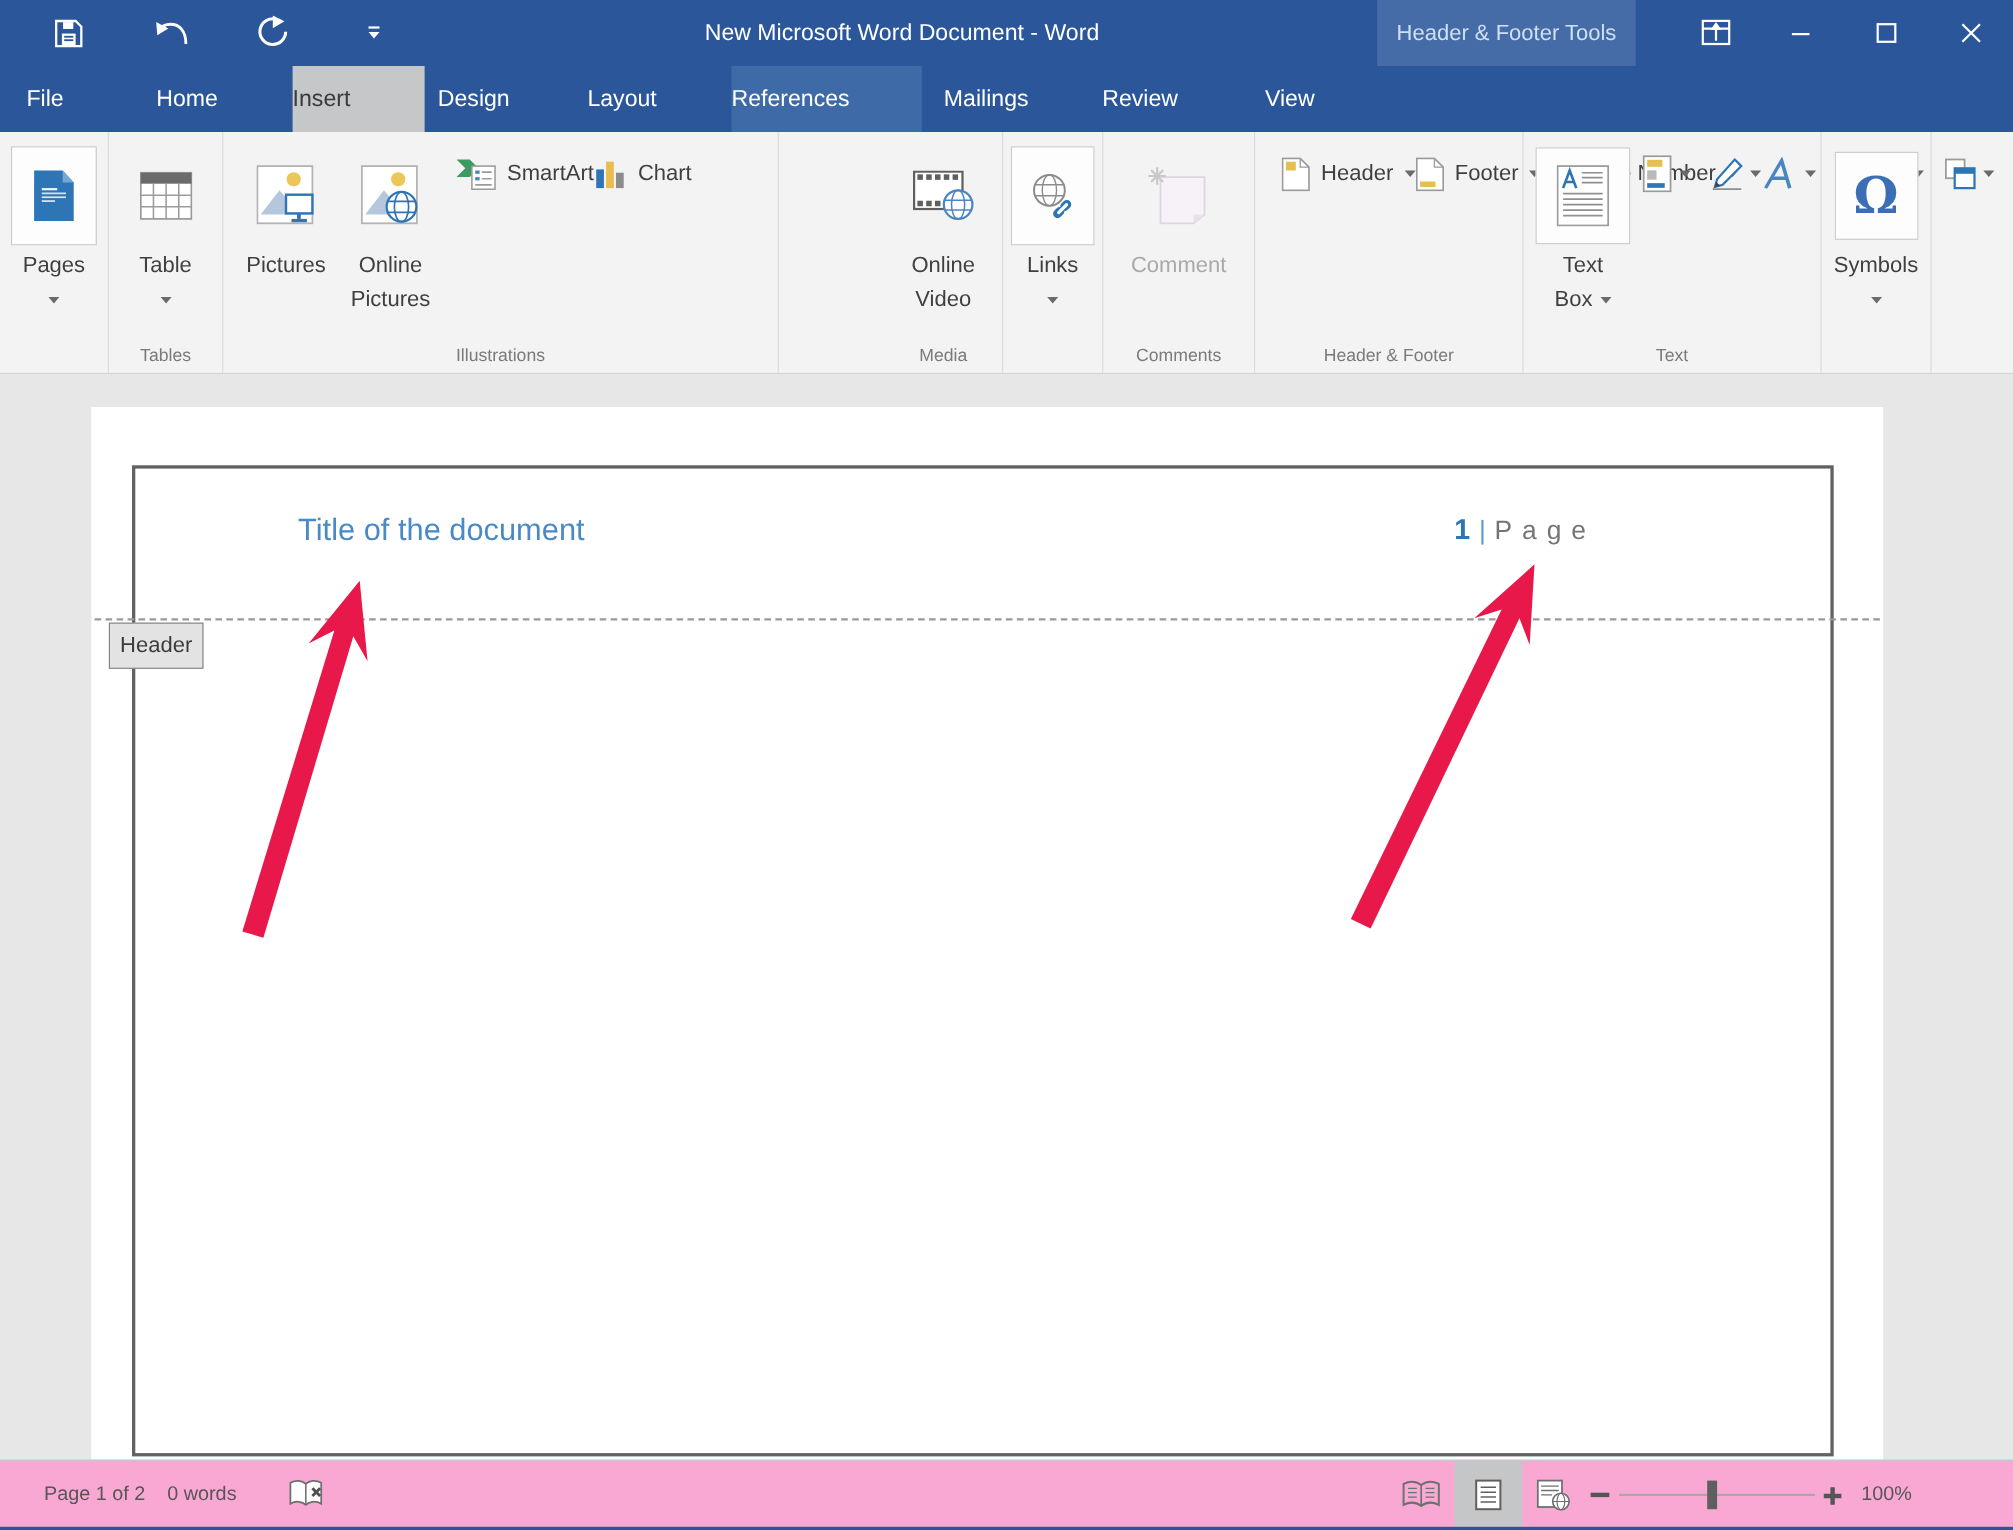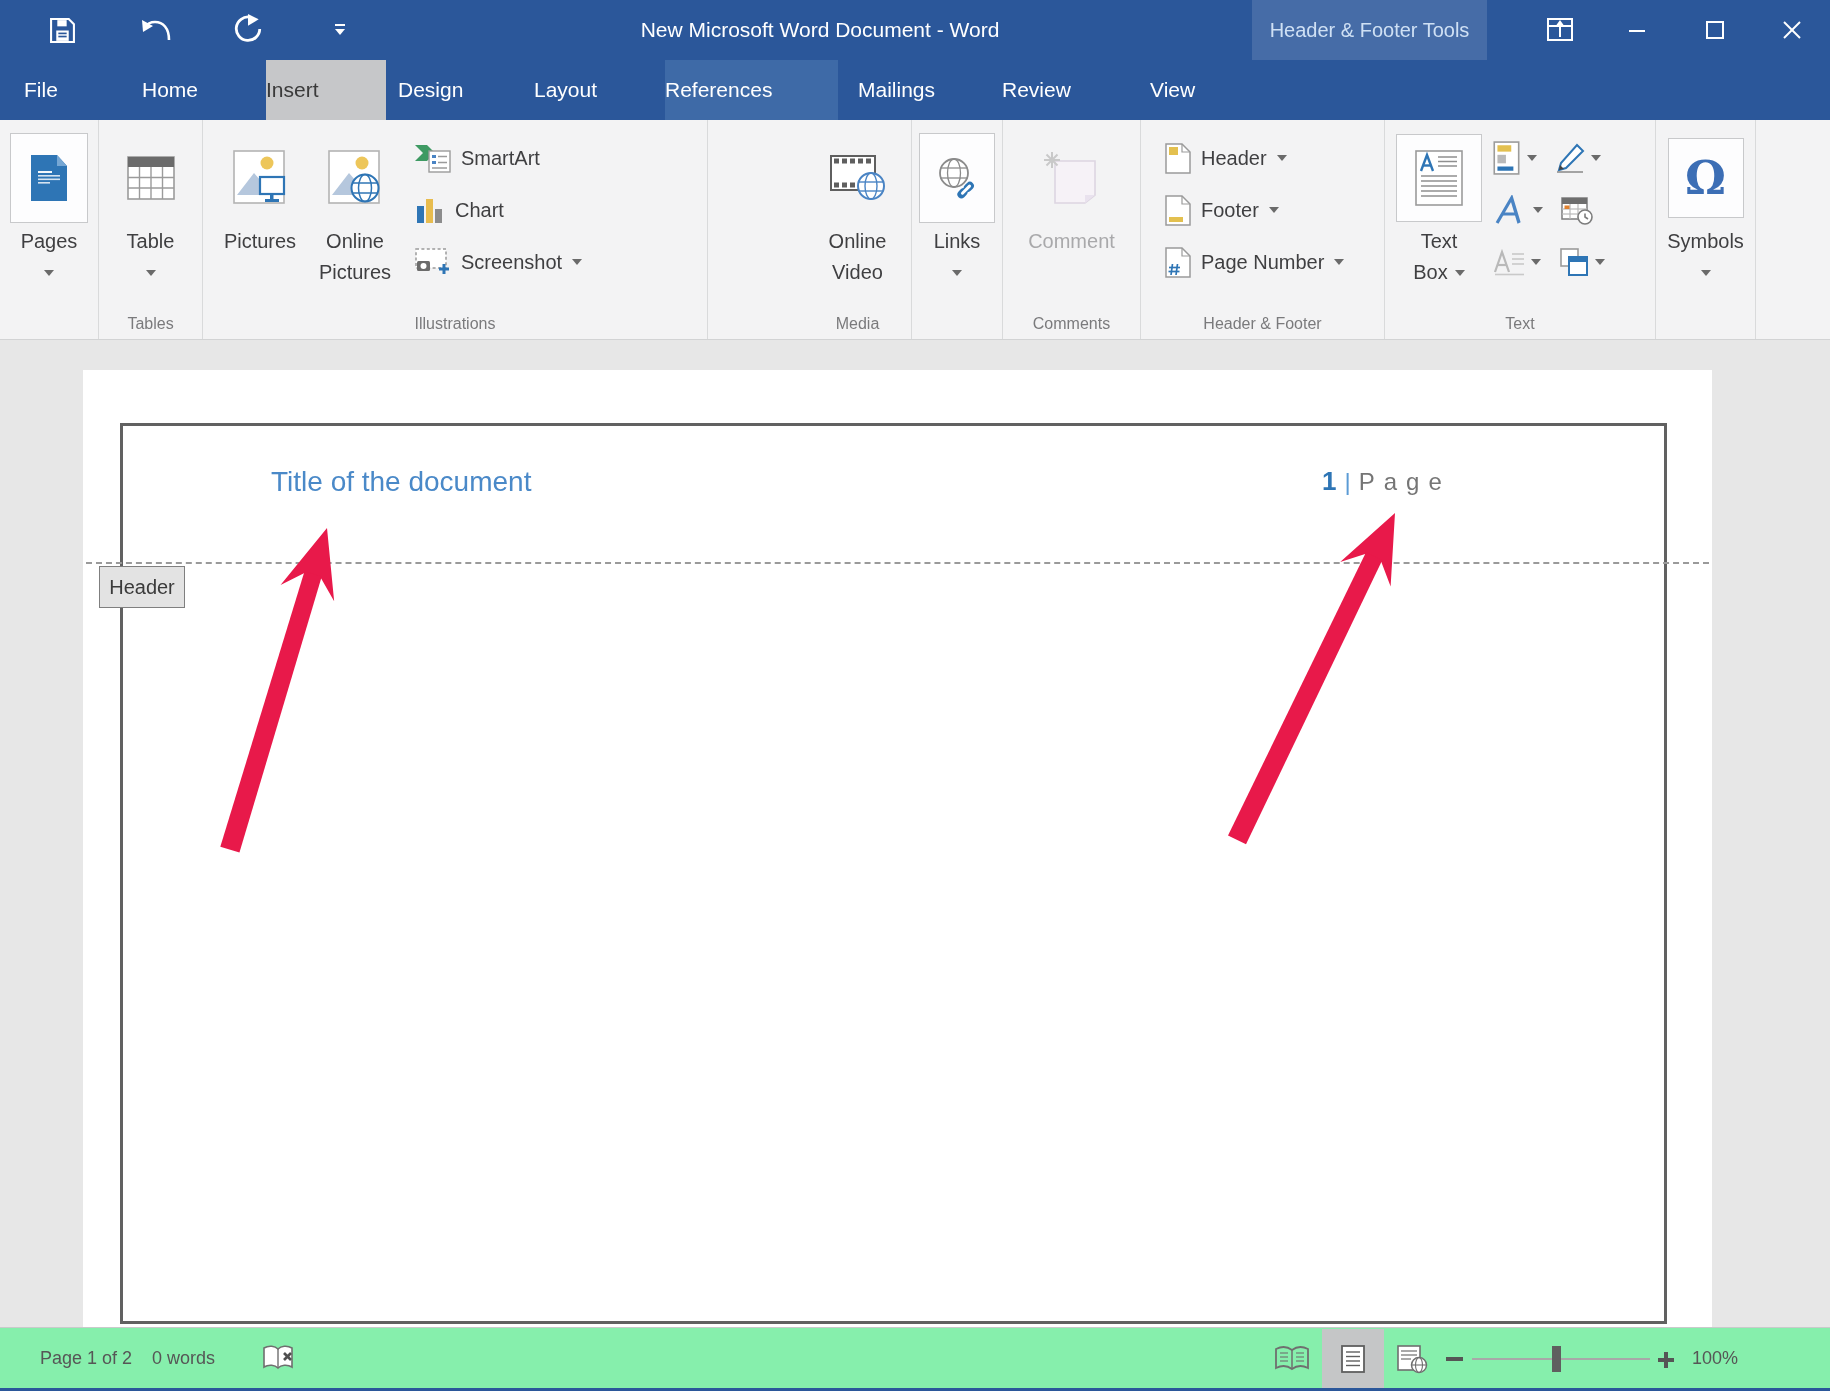--- a/index.html
+++ b/index.html
@@ -29,39 +29,39 @@
   
   #ribbon{position:absolute;left:0;top:120px;width:1830px;height:219px;background:#f3f3f4;border-bottom:1px solid #d2d3d4;}
   .group{position:absolute;top:0;height:219px;border-right:1px solid #d9dadb;box-sizing:border-box;}
   .grouplabel{position:absolute;bottom:6px;left:0;width:100%;text-align:center;font-size:16px;color:#7a7a7c;white-space:nowrap;}
   .bigbtn{position:relative;display:flex;flex-direction:column;align-items:center;height:100%;}
   .bigbtn .ic{height:96px;margin-top:10px;display:flex;align-items:center;justify-content:center;}
   .l1,.l2{height:31px;line-height:31px;font-size:20px;color:#3f3f41;display:flex;align-items:center;gap:7px;white-space:nowrap;}
   .framed{background:#fdfdfe;border:1px solid #c8c9cb;display:flex;align-items:center;justify-content:center;}
   .caret{width:0;height:0;border-left:5px solid transparent;border-right:5px solid transparent;border-top:6px solid #6a6a6a;}
   .rowflex{display:flex;flex-direction:row;height:100%;}
-  .stackcol{display:flex;flex-direction:column;padding-top:12px;}
+  .stackcol{display:flex;flex-direction:row;padding-top:12px;}
   .stackrow{height:52px;display:flex;align-items:center;gap:10px;font-size:20px;color:#3f3f41;white-space:nowrap;}
   .disabled{color:#a9a9ab;}
   #chevron-collapse{position:absolute;left:1782px;top:300px;}
   
   #workspace{position:absolute;left:0;top:340px;width:1830px;height:987px;background:#e7e7e7;}
   #page{position:absolute;left:83px;top:30px;width:1629px;height:957px;background:#ffffff;}
   #boundary{position:absolute;left:37px;top:53px;width:1547px;height:901px;border:3px solid #616161;box-sizing:border-box;}
   #dashline{position:absolute;left:3px;top:192px;width:1623px;border-top:2px dashed #9a9a9a;}
   #header-tag{position:absolute;left:16px;top:196px;width:84px;height:40px;background:#e3e3e3;border:1px solid #7f7f7f;
     text-align:center;line-height:40px;font-size:20px;color:#3b3b3b;}
   #doc-title{position:absolute;left:188px;top:96px;font-size:28px;color:#4a89c8;}
   #pagenum{position:absolute;left:1239px;top:96px;white-space:nowrap;}
   #pagenum .num{font-size:26px;font-weight:bold;color:#2e75b5;}
   #pagenum .sep{font-size:24px;color:#5b9bd5;padding:0 8px;}
   #pagenum .pword{font-size:24px;color:#757575;letter-spacing:9px;}
   #arrows{position:absolute;left:0;top:0;width:1830px;height:987px;pointer-events:none;}
   
-  #statusbar{position:absolute;left:0;top:1327px;width:1830px;height:64px;background:#86efac;border-top:1px solid #c9cacb;box-sizing:border-box;}
+  #statusbar{position:absolute;left:0;top:1327px;width:1830px;height:64px;background:#f9a8d4;border-top:1px solid #c9cacb;box-sizing:border-box;}
   .status-text{position:absolute;top:0;height:61px;line-height:61px;font-size:18px;color:#565656;white-space:nowrap;}
   #view-active-bg{position:absolute;left:1322px;top:1px;width:62px;height:59px;background:#c5c6c7;}
   #window-bottom{position:absolute;left:0;bottom:0;width:1830px;height:3px;background:#2b579a;}
 </style>
 </head>
 <body>
 
 <svg id="deco">
   <g fill="none" stroke="rgba(13,38,88,0.45)" stroke-width="2.5">
     <circle cx="1050" cy="42" r="5"></circle>
@@ -268,31 +268,20 @@
           </svg>
           <span>SmartArt</span>
         </div>
         <div class="stackrow">
           <svg width="30" height="30" viewBox="0 0 30 30">
             <rect x="2" y="11" width="7" height="17" fill="#2e75b5"></rect>
             <rect x="11" y="4" width="7" height="24" fill="#e8bc4e"></rect>
             <rect x="20" y="14" width="7" height="14" fill="#8c8c8c"></rect>
           </svg>
           <span>Chart</span>
-        </div>
-        <div class="stackrow">
-          <svg width="36" height="28" viewBox="0 0 36 28">
-            <rect x="1" y="1" width="30" height="19" fill="#fff" stroke="#9b9b9b" stroke-width="1.5" stroke-dasharray="3 2.4"></rect>
-            <rect x="2" y="13" width="13" height="10" rx="1.5" fill="#6b6b6b"></rect>
-            <circle cx="8.5" cy="18" r="3" fill="#fff"></circle>
-            <line x1="24" y1="21" x2="34" y2="21" stroke="#2e75b5" stroke-width="3"></line>
-            <line x1="29" y1="16" x2="29" y2="26" stroke="#2e75b5" stroke-width="3"></line>
-          </svg>
-          <span>Screenshot</span>
-          <span class="caret"></span>
         </div>
       </div>
     </div>
     <div class="grouplabel">Illustrations</div>
   </div>
 
 
   <div class="group" style="left:804px;width:108px">
     <div class="bigbtn">
       <div class="ic">

